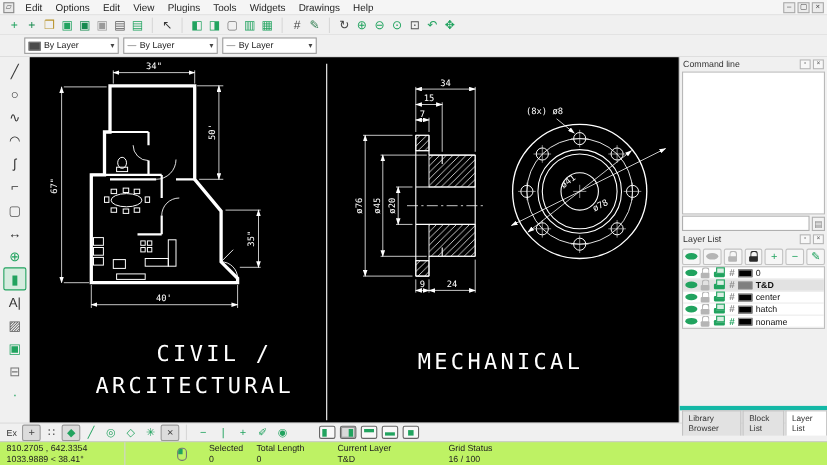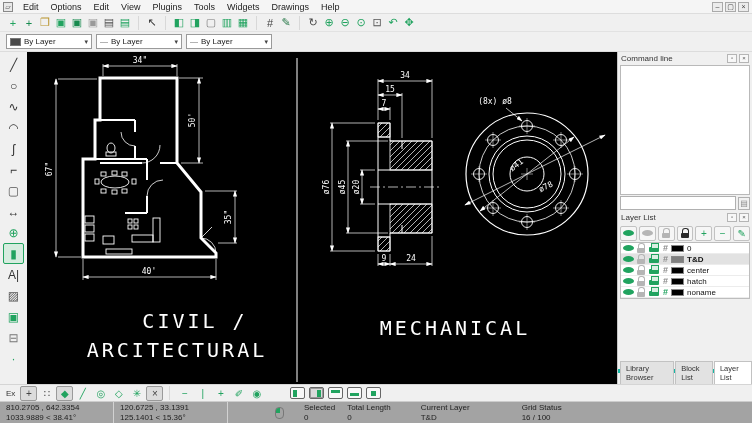--- a/index.html
+++ b/index.html
@@ -8,21 +8,21 @@
   
   .menubar{height:14px;display:flex;align-items:center;background:#f5f5f5;border-bottom:1px solid #ddd;padding-left:3px}
   .app-icon{width:10px;height:10px;border:1px solid #888;margin-right:4px;background:#e9e9e9;font-size:7px;line-height:8px;text-align:center;color:#555}
   .menu-item{padding:1px 6px;cursor:default}
   .win-controls{margin-left:auto;display:flex;gap:2px;padding-right:3px}
   .win-btn{width:11px;height:10px;border:1px solid #aaa;background:#ececec;font-size:7px;line-height:8px;text-align:center;color:#444}
   
   .toolbar1{height:18px;display:flex;align-items:center;padding-left:5px;background:#f0f0f0;border-bottom:1px solid #e2e2e2}
   .tbi{width:16px;height:16px;display:flex;align-items:center;justify-content:center;font-size:11px;border:1px solid transparent;border-radius:2px}
   .tsep{width:6px;height:14px;border-right:1px solid #d8d8d8;margin-right:5px}
-  .toolbar2{height:20px;display:flex;align-items:center;gap:4px;padding-left:6px;background:#f0f0f0;border-bottom:1px solid #dcdcdc}
+  .toolbar2{height:20px;display:flex;align-items:center;gap:4px;padding-left:22px;background:#f0f0f0;border-bottom:1px solid #dcdcdc}
   .combo{width:86px;height:15px;border:1px solid #9a9a9a;background:#fff;display:flex;align-items:center;gap:3px;padding:0 3px;font-size:8px}
   .combo .sw{width:11px;height:8px;background:#4a4a4a;border:1px solid #777}
   .combo .pre{color:#666}
   .combo .arr{margin-left:auto;color:#444;font-size:7px}
   
   .main{display:flex;height:332px}
   .tools{width:27px;background:#f0f0f0;display:flex;flex-direction:column;align-items:center;padding-top:2px;gap:0}
   .tool{width:21px;height:21px;display:flex;align-items:center;justify-content:center;font-size:12px;border:1px solid transparent;border-radius:2px}
   .tool.pressed{background:#d6ecdf;border-color:#21a35f}
   .canvas{flex:1;background:#000;position:relative}
@@ -41,21 +41,21 @@
   .lbar{height:18px;display:flex;align-items:center;gap:2px;padding:1px 2px}
   .lbtn{flex:1;height:15px;border:1px solid #c2c2c2;background:#f6f6f6;display:flex;align-items:center;justify-content:center;font-size:10px;border-radius:2px}
   .llist{margin:0 2px;background:#fff;border:1px solid #bdbdbd}
   .lrow{height:11px;display:flex;align-items:center;gap:3px;padding:0 2px;border-bottom:1px solid #ececec}
   .lrow.selected{background:#e2e2e2}
   .lrow.selected .lname{font-weight:bold}
   .lname{font-size:8px;color:#111}
   .swatch{width:13px;height:7px;border:1px solid #888}
   .i-hash{font-size:9px;font-weight:bold}
   .spacer{flex:1}
-  .dock-tabs{height:15px;display:flex;align-items:flex-end;padding-left:2px;gap:1px;border-top:4px solid #14b8a6}
+  .dock-tabs{height:15px;display:flex;align-items:flex-start;padding-left:2px;gap:1px;border-top:4px solid #14b8a6}
   .dtab{padding:2px 5px;font-size:7.5px;background:#e2e2e2;border:1px solid #c2c2c2;border-bottom:none;color:#333}
   .dtab.active{background:#fff;font-weight:normal}
   
   .i-eye{width:11px;height:10px;position:relative;display:inline-block}
   .i-eye::before{content:"";position:absolute;left:0;top:2px;width:11px;height:6px;background:#21a35f;border-radius:50%}
   .i-eye.dim::before{background:#b5b5b5}
   .i-lock{width:9px;height:10px;position:relative;display:inline-block}
   .i-lock::before{content:"";position:absolute;bottom:0;left:0;width:8px;height:5px;background:#2b2b2b;border-radius:1px}
   .i-lock::after{content:"";position:absolute;top:0;left:1px;width:5px;height:5px;border:1px solid #2b2b2b;border-bottom:none;border-radius:3px 3px 0 0}
   .i-lock.light::before{background:#b5b5b5}
@@ -72,21 +72,21 @@
   .monitors{margin-left:24px;display:flex;gap:4px}
   .mon{width:15px;height:12px;border:1px solid #666;border-radius:2px;position:relative;background:#f8f8f8;padding:1px}
   .mon.pressed{background:#d9d9d9;box-shadow:inset 0 0 0 1px #999}
   .mon i{position:absolute;background:#21a35f}
   .mon.pos-left i{left:2px;top:2px;width:4px;height:7px}
   .mon.pos-right i{right:2px;top:2px;width:4px;height:7px}
   .mon.pos-top i{left:2px;top:2px;width:9px;height:3px}
   .mon.pos-bottom i{left:2px;bottom:2px;width:9px;height:3px}
   .mon.pos-center i{left:4px;top:3px;width:5px;height:5px}
   
-  .statusbar{height:22px;display:flex;align-items:stretch;background:#a3a3a3;border-top:1px solid #ccc;font-size:8px;line-height:1.3}
+  .statusbar{height:22px;display:flex;align-items:stretch;background:#bef264;border-top:1px solid #ccc;font-size:8px;line-height:1.3}
   .sb-sec{padding:1px 6px;border-right:1px solid #d2d2d2;white-space:nowrap}
   .sb-coords{width:114px}
   .sb-mouse{width:70px;display:flex;align-items:center;justify-content:flex-end;border-right:none;padding-right:14px}
   .mouse-ico{width:9px;height:12px;border:1px solid #777;border-radius:4px;position:relative}
   .mouse-ico::before{content:"";position:absolute;left:0;top:0;width:4px;height:5px;background:#21a35f;border-radius:3px 0 0 0}
   .sb-field{padding:1px 6px;white-space:nowrap}
   .sb-field .lab{color:#222}
   .g{color:#21a35f}
 </style>
 </head>
@@ -437,24 +437,20 @@
         <i></i>
       </span>
   </span>
 </div>
 
 <div class="statusbar">
   <div class="sb-sec sb-coords">
     <div>810.2705 , 642.3354</div>
     <div>1033.9889 &lt; 38.41°</div>
   </div>
-  <div class="sb-sec sb-coords">
-    <div>120.6725 , 33.1391</div>
-    <div>125.1401 &lt; 15.36°</div>
-  </div>
   <div class="sb-sec sb-mouse">
     <span class="mouse-ico"></span>
   </div>
   <div class="sb-field">
     <div class="lab">Selected</div>
     <div>0</div>
   </div>
   <div class="sb-field">
     <div class="lab">Total Length</div>
     <div>0</div>

